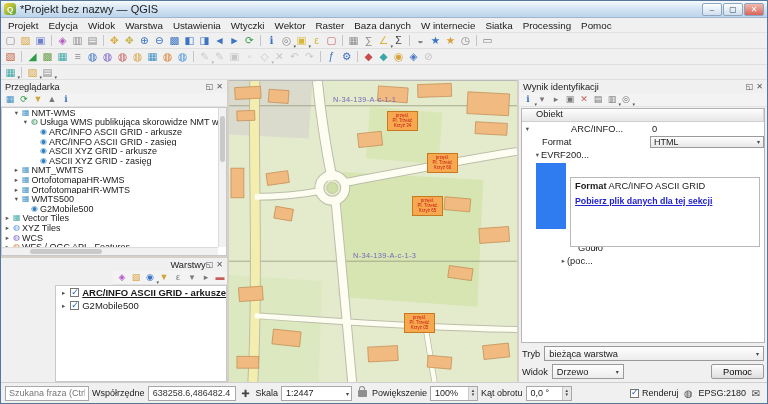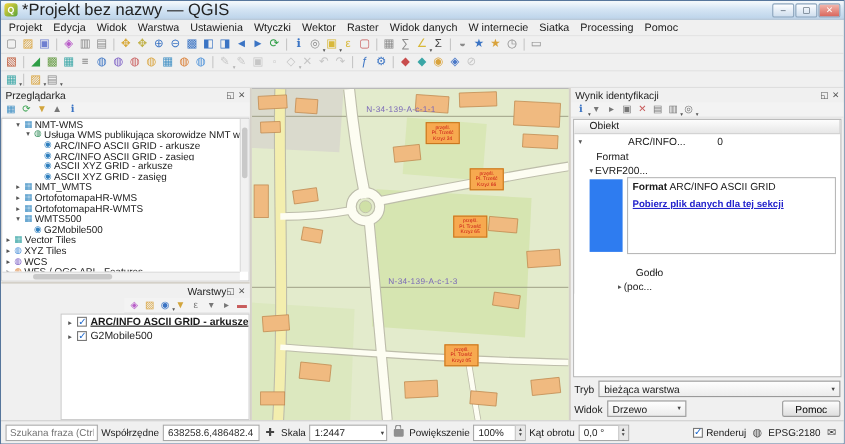--- a/index.html
+++ b/index.html
@@ -4,21 +4,21 @@
 <style>
   * { box-sizing: border-box; margin: 0; padding: 0; }
   html,body { width:768px; height:404px; overflow:hidden; }
   body { font-family:"Liberation Sans","DejaVu Sans",sans-serif; font-size:10px; color:#1a1a1a; background:#f0f0f0; }
 
   .window { width:768px; height:404px; border:1px solid #56769c; display:flex; flex-direction:column; background:#f0f0f0; }
 
   
   .titlebar { height:17px; flex:0 0 17px; background:linear-gradient(#f6fafd,#d5e5f4 45%,#bdd4ea); border-bottom:1px solid #9cb6cf; display:flex; align-items:center; gap:4px; padding:0 3px; }
   .app-icon { width:12px; height:12px; border-radius:3px; background:linear-gradient(135deg,#f4d53c,#58a33a); color:#fff; font-size:8px; font-weight:bold; display:flex; align-items:center; justify-content:center; }
-  .title-text { font-size:15px; color:#222; white-space:nowrap; }
+  .title-text { font-size:11px; color:#222; white-space:nowrap; }
   .win-btns { margin-left:auto; display:flex; gap:1px; }
   .win-btn { width:20px; height:13px; border:1px solid #8ea6bd; border-radius:2px; background:linear-gradient(#fdfeff,#cfdeee); font-size:8px; line-height:11px; text-align:center; color:#345; }
   .win-btn.close { background:linear-gradient(#f2b8ae,#d9655b); color:#fff; }
 
   
   .menubar { height:15px; flex:0 0 15px; background:#f0f0f0; border-bottom:1px solid #e2e2e2; display:flex; align-items:center; padding-left:2px; }
   .menu-item { padding:1px 5px; font-size:9.8px; white-space:nowrap; }
 
   
   .toolbar { background:#f0f0f0; border-bottom:1px solid #dedede; display:flex; align-items:center; padding:0 2px; overflow:hidden; }
@@ -72,21 +72,21 @@
   .idn-colhdr { height:13px; flex:0 0 13px; display:flex; background:linear-gradient(#fdfdfd,#e7e7e7); border-bottom:1px solid #cfcfcf; font-size:9.3px; }
   .idn-colhdr .c1 { flex:1; padding-left:14px; border-right:1px solid #d6d6d6; }
   .idn-colhdr .c2 { width:116px; flex:0 0 116px; padding-left:4px; }
   .idn-row { min-height:13px; display:flex; align-items:center; font-size:9.3px; white-space:nowrap; overflow:hidden; }
   .idn-row .lbl { overflow:hidden; }
   .idn-row .val { width:116px; flex:0 0 116px; padding-left:4px; }
   .idn-combo { width:114px; flex:0 0 114px; height:12px; border:1px solid #9a9a9a; background:linear-gradient(#fefefe,#e8e8e8); display:flex; align-items:center; padding:0 3px; font-size:9px; justify-content:space-between; }
   .idn-combo:after { content:"▾"; font-size:6px; color:#444; }
   .idn-html-block { position:relative; height:80px; flex:0 0 80px; }
   .blue-block { position:absolute; left:14px; top:2px; width:30px; height:66px; background:#2e7cf0; }
-  .html-frame { position:absolute; left:48px; right:4px; top:0; height:70px; border:1px solid #b8b8b8; background:#fff; padding:3px 4px; overflow:hidden; }
+  .html-frame { position:absolute; left:48px; right:4px; top:16px; height:70px; border:1px solid #b8b8b8; background:#fff; padding:3px 4px; overflow:hidden; }
   .frame-heading { font-size:9.3px; margin-bottom:4px; }
   .frame-heading b { font-weight:bold; }
   .html-select { height:13px; border:1px solid #9a9a9a; background:#d9d9d9; display:flex; align-items:center; justify-content:space-between; padding:0 3px; font-size:8.8px; color:#222; }
   .html-select:after { content:"▾"; font-size:6px; color:#333; }
   .frame-link { display:block; margin-top:5px; color:#2323cc; font-weight:bold; font-size:8.8px; text-decoration:underline; white-space:nowrap; overflow:hidden; }
   .idn-bottom { flex:0 0 auto; padding:2px 3px 3px; display:flex; flex-direction:column; gap:3px; background:#f0f0f0; }
   .idn-bottom .brow { display:flex; align-items:center; gap:4px; font-size:9.3px; }
   .sel-box { height:15px; border:1px solid #9a9a9a; background:linear-gradient(#fefefe,#ececec); display:flex; align-items:center; justify-content:space-between; padding:0 4px; font-size:9.3px; }
   .sel-box:after { content:"▾"; font-size:6px; color:#444; margin-left:4px; }
   .sel-wide { flex:1; }
@@ -125,21 +125,21 @@
 
   <div class="menubar">
       <span class="menu-item">Projekt</span>
       <span class="menu-item">Edycja</span>
       <span class="menu-item">Widok</span>
       <span class="menu-item">Warstwa</span>
       <span class="menu-item">Ustawienia</span>
       <span class="menu-item">Wtyczki</span>
       <span class="menu-item">Wektor</span>
       <span class="menu-item">Raster</span>
-      <span class="menu-item">Widok danych</span>
+      <span class="menu-item">Baza danych</span>
       <span class="menu-item">W internecie</span>
       <span class="menu-item">Siatka</span>
       <span class="menu-item">Processing</span>
       <span class="menu-item">Pomoc</span>
     </div>
 
   <div class="toolbar r1">
       <span class="tb-btn">
         <span class="tb-glyph" style="color: rgb(138, 138, 138);">▢</span>
       </span>
@@ -633,20 +633,23 @@
           <div class="idn-colhdr">
             <span class="c1">Obiekt</span>
           </div>
           <div class="idn-row" style="padding-left:2px;">
             <span class="expander">▾</span>
             <span class="lbl" style="flex:1;margin-left:40px;">ARC/INFO...</span>
             <span class="val">0</span>
           </div>
           <div class="idn-row" style="padding-left:20px;">
             <span class="lbl" style="flex:1;">Format</span>
+            <span class="idn-combo">
+                <span>HTML</span>
+              </span>
           </div>
           <div class="idn-row" style="padding-left:12px;">
             <span class="expander">▾</span>
             <span class="lbl">EVRF200...</span>
           </div>
 
           <div class="idn-html-block">
             <div class="blue-block"></div>
             <div class="html-frame">
               <div class="frame-heading"><b>Format</b> <span>ARC/INFO ASCII GRID</span></div>

